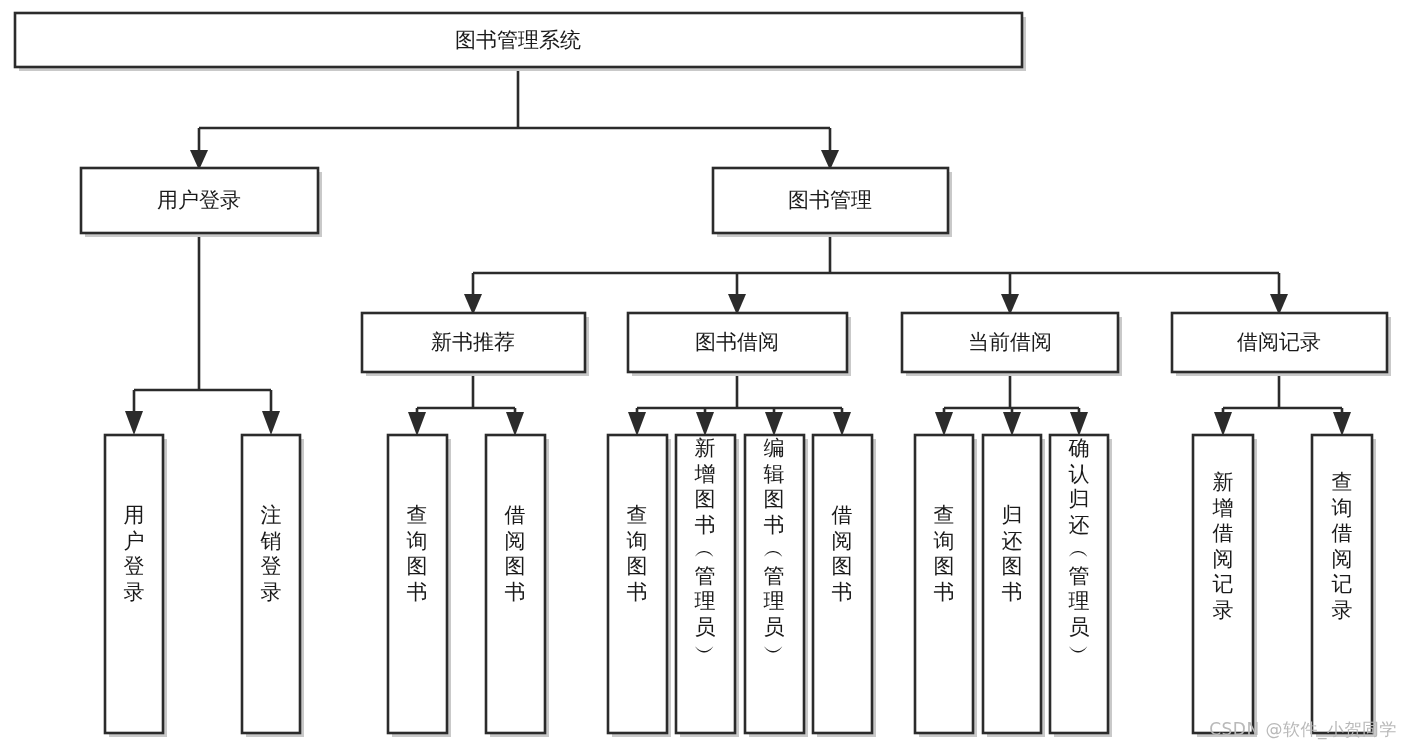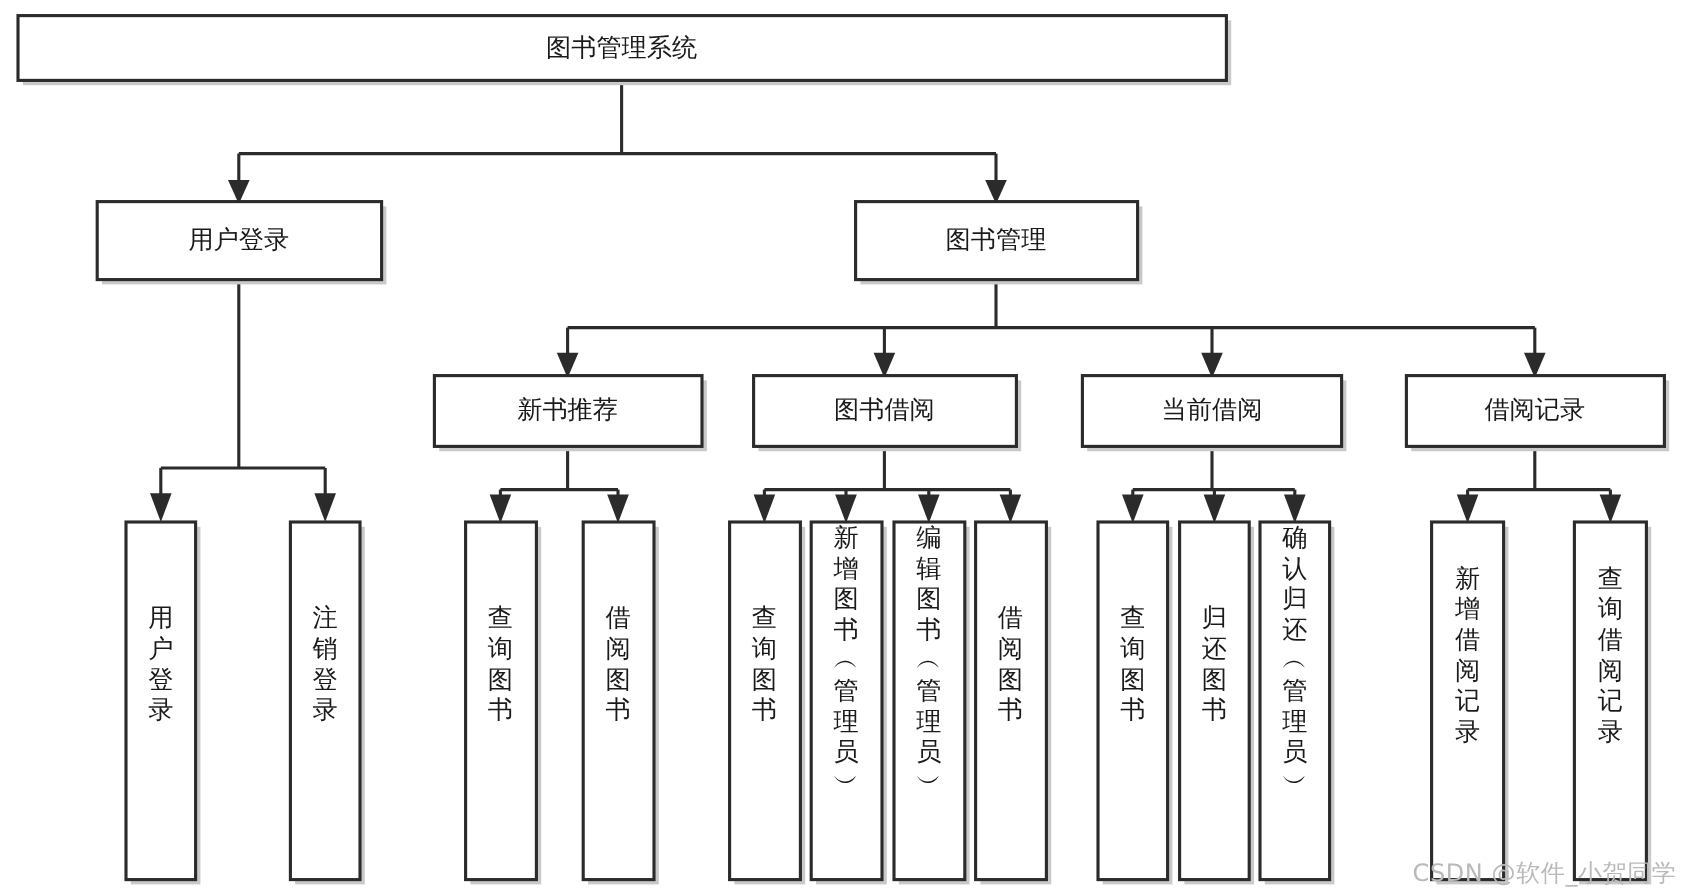--- a/index.html
+++ b/index.html
@@ -56,21 +56,21 @@
   .node-label-v {
     font-family: "DejaVu Sans", "Liberation Sans", sans-serif;
     font-size: 21px;
     fill: #1a1a1a;
   }
   .watermark {
     position: absolute;
     right: 8px;
     bottom: 6px;
     font-family: "DejaVu Sans", "Liberation Sans", sans-serif;
-    font-size: 20px;
+    font-size: 17px;
     color: #b9b9b9;
     white-space: nowrap;
     letter-spacing: 0.5px;
     pointer-events: none;
   }
 </style>
 </head>
 <body>
 
 <div id="diagram-root">

